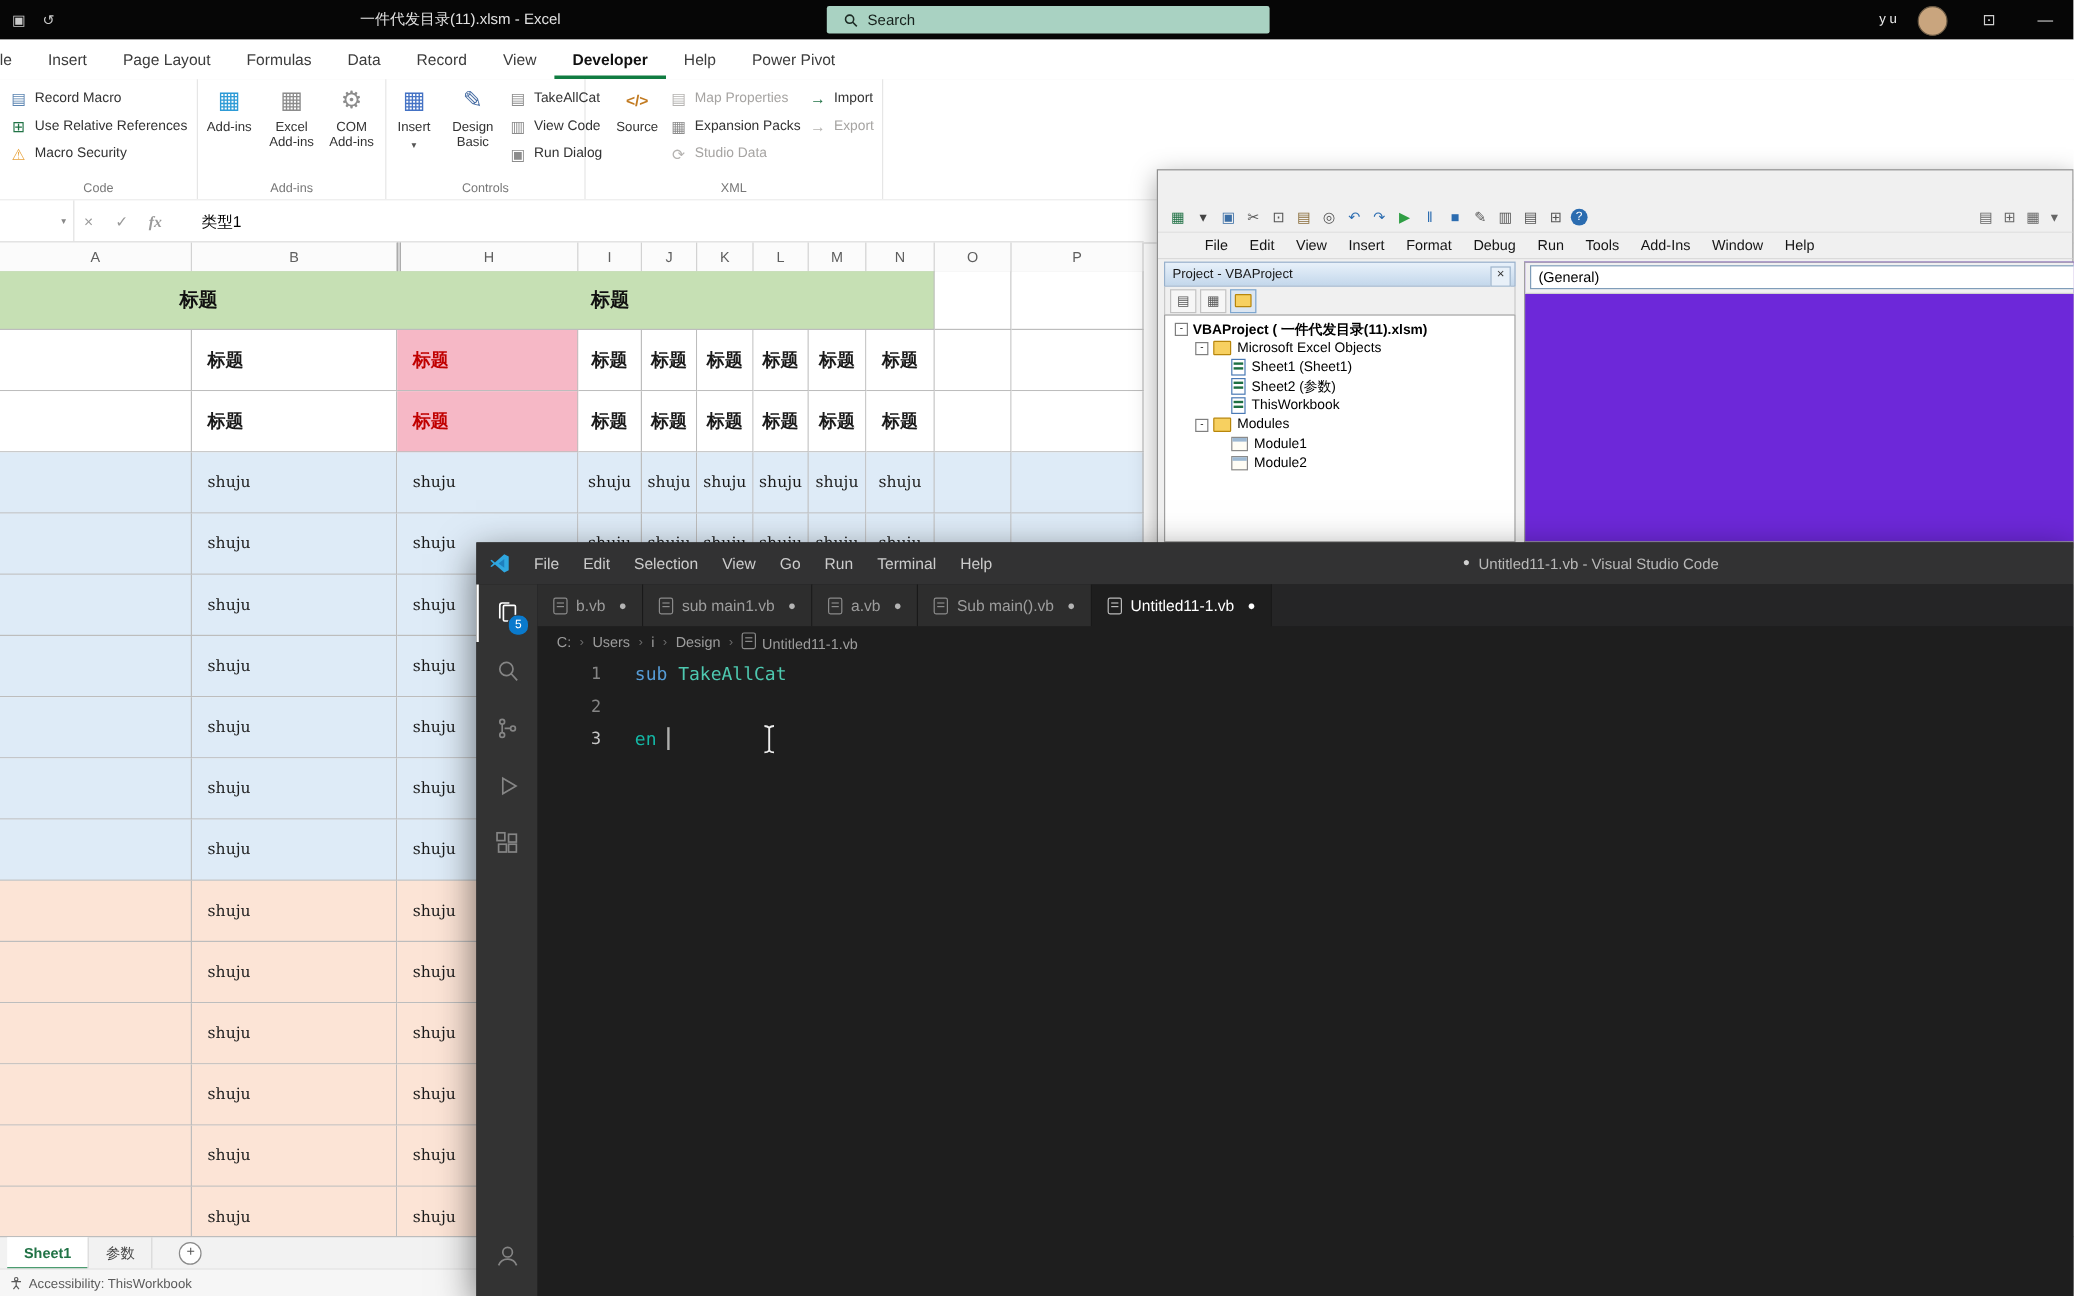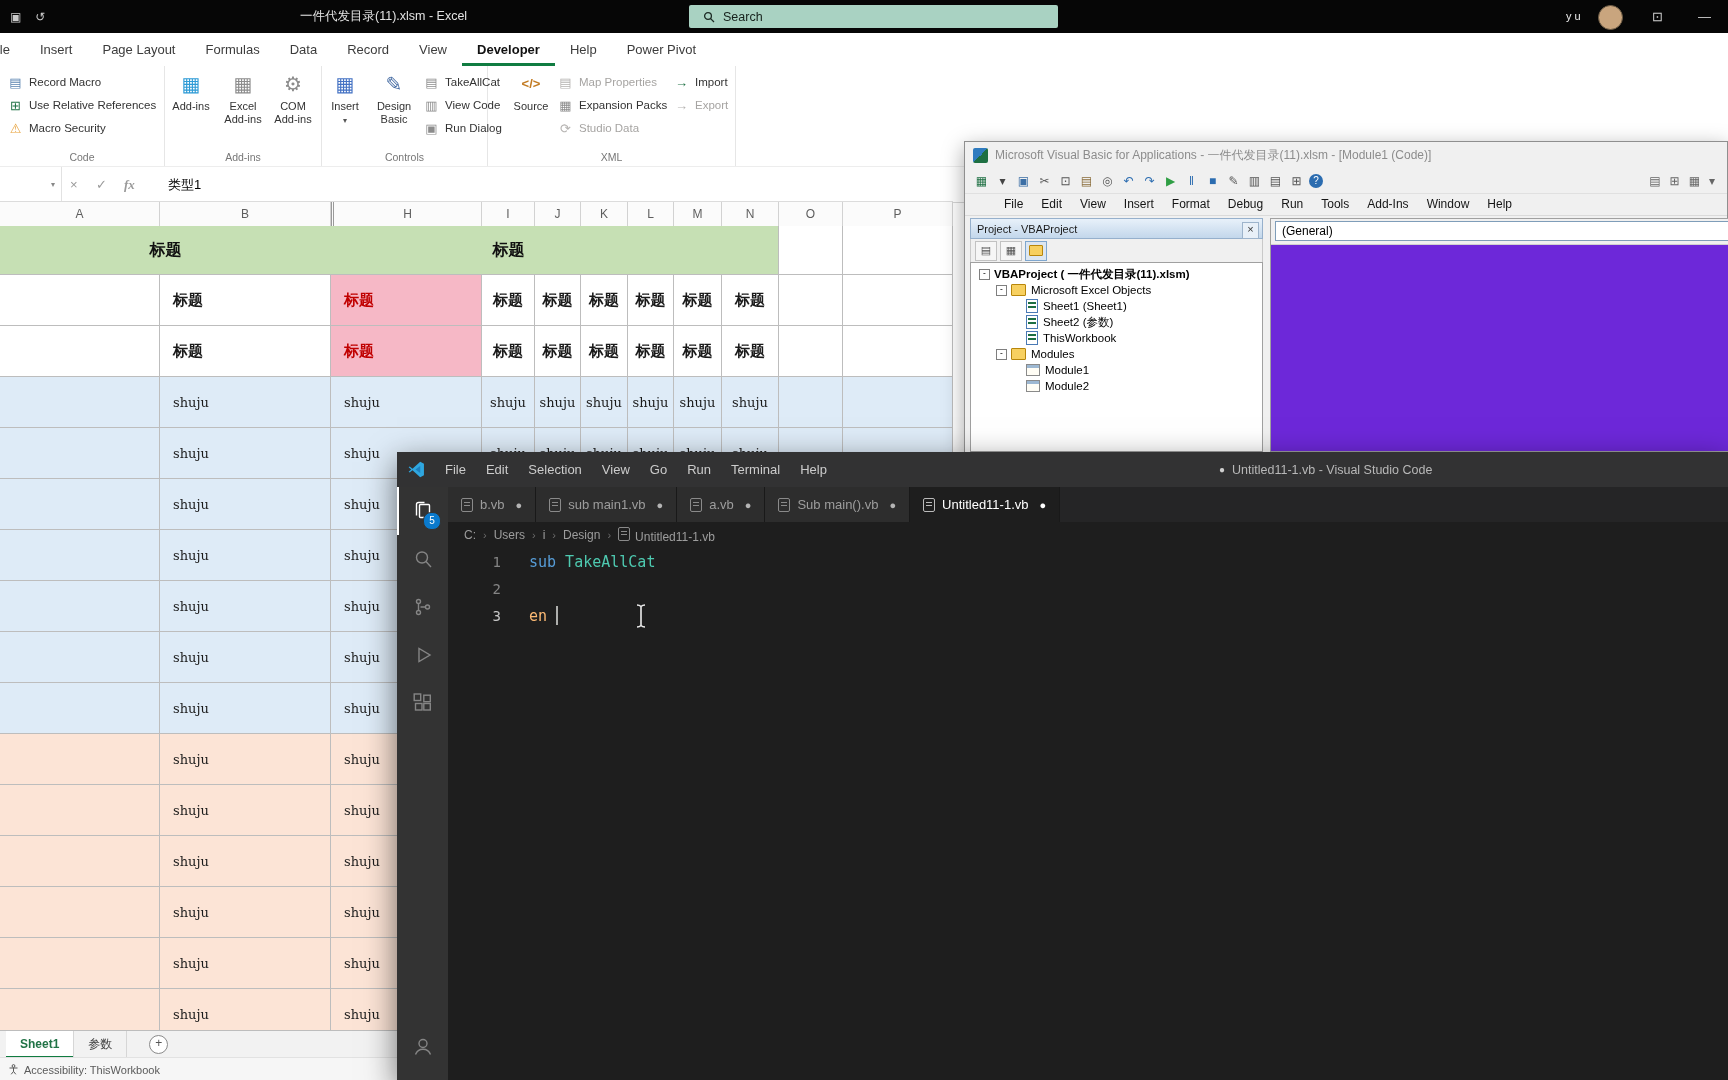--- a/index.html
+++ b/index.html
@@ -514,24 +514,20 @@
   <div class="xl-status">
     <svg width="11" height="11" viewBox="0 0 11 11" fill="none" stroke="#5a5a5a" stroke-width="1">
         <circle cx="5.5" cy="2" r="1.4"></circle>
         <path d="M1.5 4h8M5.5 4v3.4M5.5 7.4L3.2 10.3M5.5 7.4l2.3 2.9"></path>
       </svg>
     <span>Accessibility: ThisWorkbook</span>
   </div>
 </div>
 
 <div id="vba">
-  <div class="vba-title">
-    <span class="vba-appicon"></span>
-    <span>Microsoft Visual Basic for Applications - 一件代发目录(11).xlsm - [Module1 (Code)]</span>
-  </div>
   <div class="vba-toolbar" id="vbaToolbarIcons">
       <span class="vico" style="color: rgb(29, 111, 66);">▦</span>
       <span class="vico" style="color: rgb(68, 68, 68);">▾</span>
       <span class="vico" style="color: rgb(59, 110, 165);">▣</span>
       <span class="vico" style="color: rgb(85, 85, 85);">✂</span>
       <span class="vico" style="color: rgb(85, 85, 85);">⊡</span>
       <span class="vico" style="color: rgb(138, 109, 59);">▤</span>
       <span class="vico" style="color: rgb(85, 85, 85);">◎</span>
       <span class="vico" style="color: rgb(43, 108, 176);">↶</span>
       <span class="vico" style="color: rgb(43, 108, 176);">↷</span>
@@ -733,21 +729,21 @@
         <div class="cline">
           <span class="lnum">1</span>
           <span class="lcode"><span style="color: rgb(86, 156, 214);">sub</span><span style="color: rgb(78, 201, 176);"> TakeAllCat</span></span>
         </div>
         <div class="cline">
           <span class="lnum">2</span>
           <span class="lcode"></span>
         </div>
         <div class="cline">
           <span class="lnum cur">3</span>
-          <span class="lcode"><span style="color: #fdba74;">en</span><span class="csp"></span><span class="caret"></span></span>
+          <span class="lcode"><span style="color: #14b8a6;">en</span><span class="csp"></span><span class="caret"></span></span>
         </div>
       </div>
   </div>
 </div>
 
 <svg id="mouse" width="14" height="26" viewBox="0 0 14 26" fill="none">
   <path d="M3 2c2 0 3.2.7 4 1.5C7.8 2.7 9 2 11 2M7 3.5v19M3 24c2 0 3.2-.7 4-1.5.8.8 2 1.5 4 1.5" stroke="#EDEDED" stroke-width="1.6"></path>
 </svg>
 
 </body></html>

